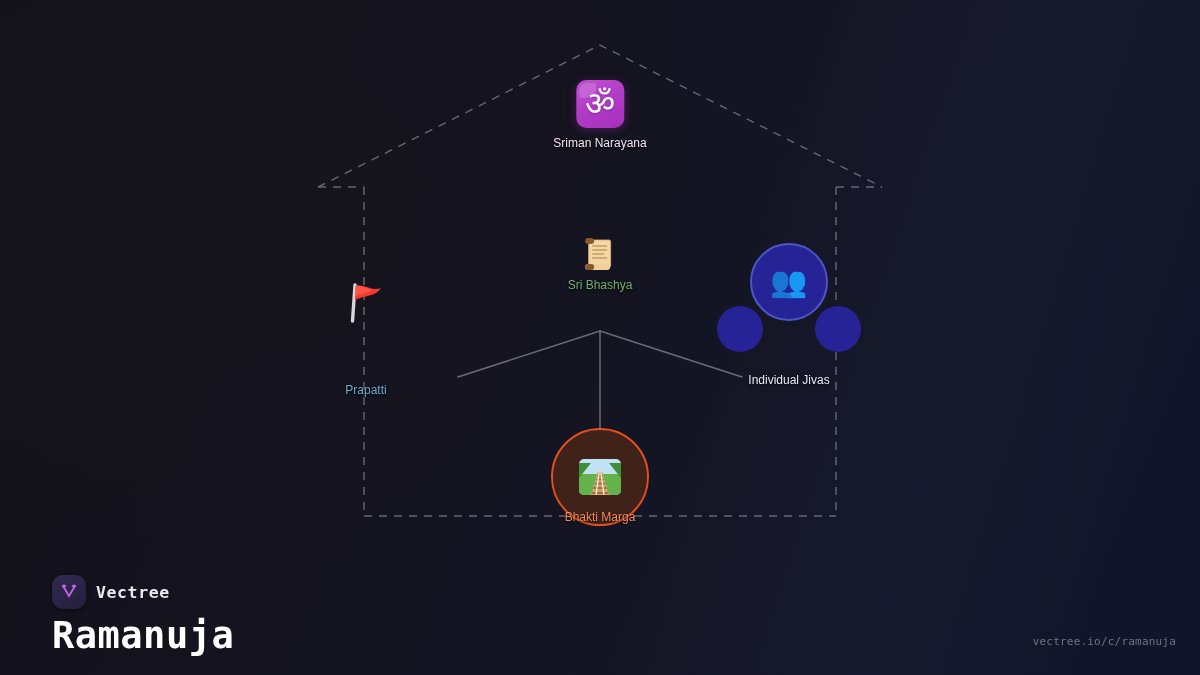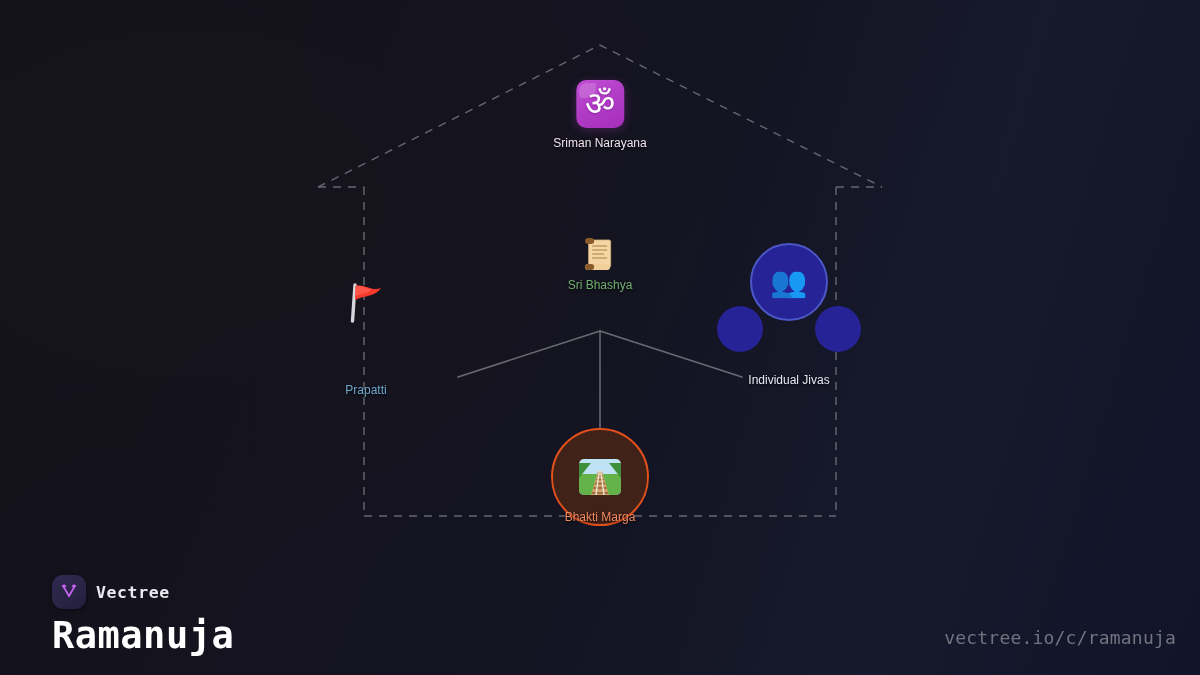--- a/index.html
+++ b/index.html
@@ -189,21 +189,21 @@
     font-weight: bold;
     color: #ffffff;
     letter-spacing: 0.5px;
     line-height: 1.05;
   }
   #footer-url {
     position: absolute;
     right: 24px;
     bottom: 27px;
     font-family: "DejaVu Sans Mono", monospace;
-    font-size: 18px;
+    font-size: 11px;
     color: #73737f;
     letter-spacing: 0.2px;
   }
 </style>
 </head>
 <body>
 
 <div id="stage">
   <div id="sheen"></div>
 

